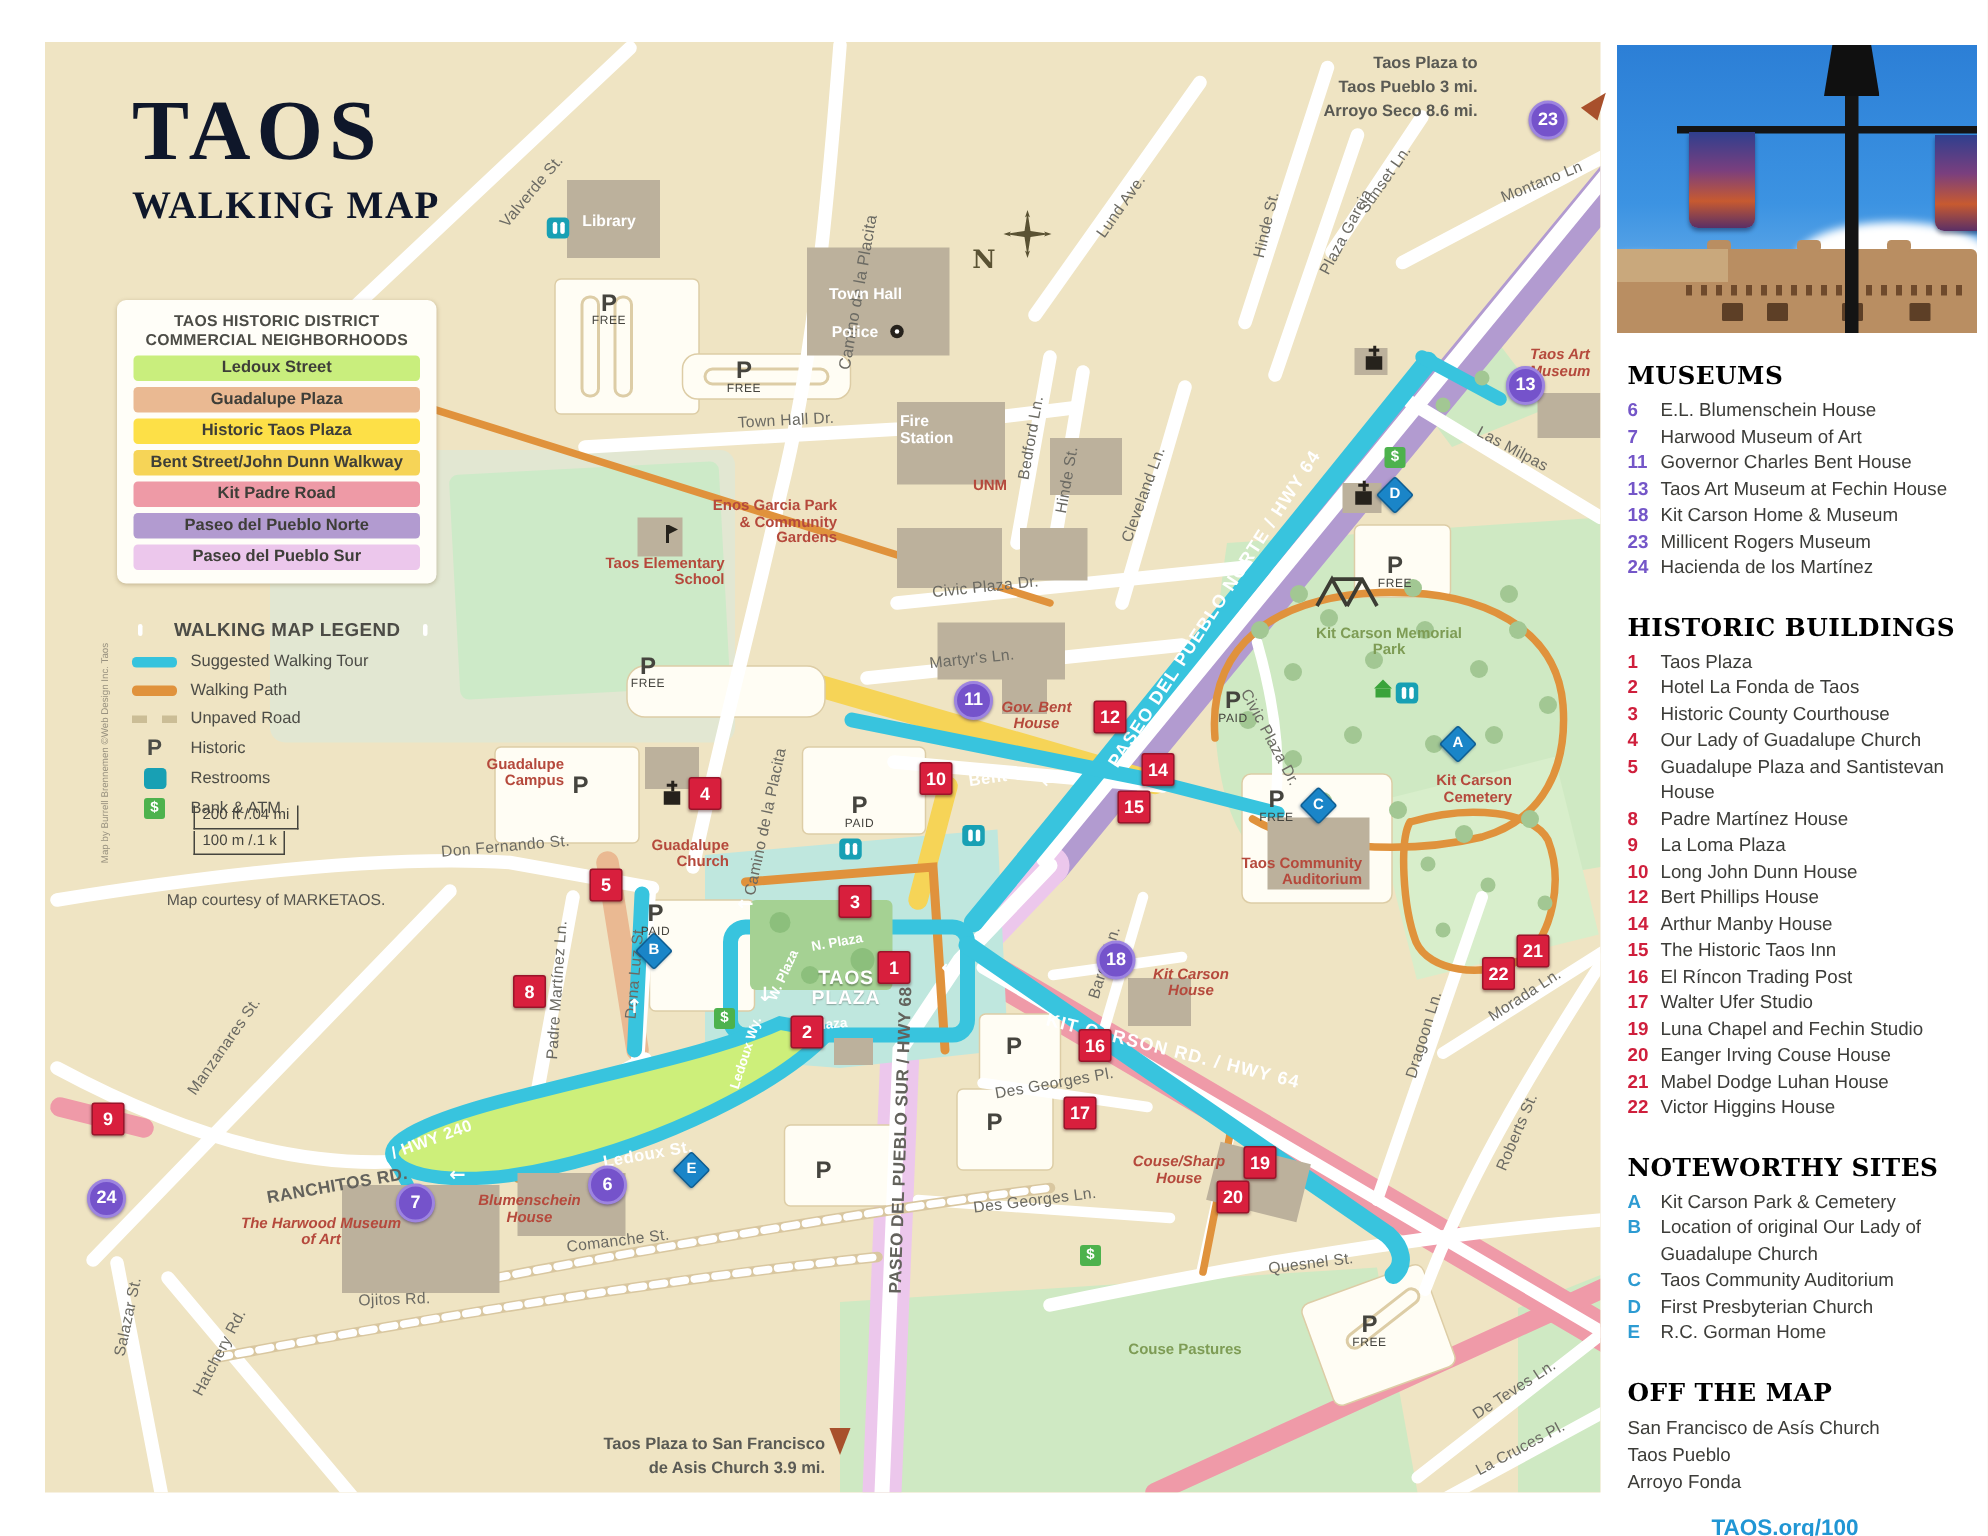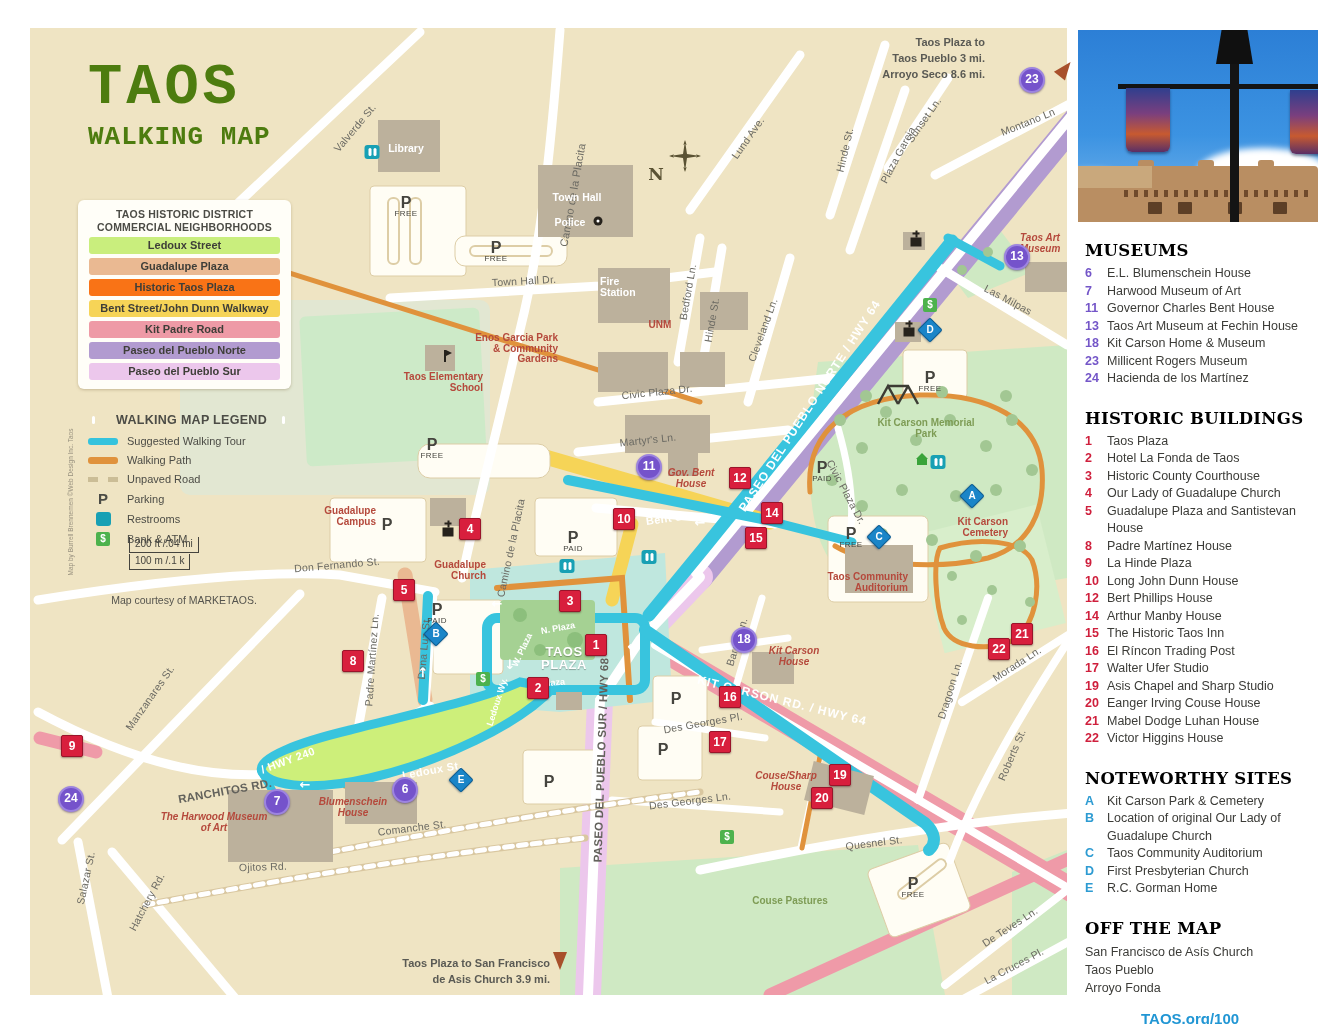--- a/index.html
+++ b/index.html
@@ -43,21 +43,21 @@
   .ch:after{content:"";position:absolute;left:2px;top:-5px;width:7px;height:2px;background:#26221c;}
   .flag{position:absolute;transform:translate(-50%,-50%);width:2px;height:12px;background:#26221c;}
   .flag:before{content:"";position:absolute;left:2px;top:0;border-top:3px solid transparent;border-bottom:3px solid transparent;border-left:6px solid #26221c;}
   .home{position:absolute;transform:translate(-50%,-50%);width:10px;height:6px;background:#3aa33a;}
   .home:before{content:"";position:absolute;left:-1px;top:-6px;border-left:6px solid transparent;border-right:6px solid transparent;border-bottom:6px solid #3aa33a;}
   .ar{position:absolute;transform:translate(-50%,-50%);color:#fff;font:700 13px/13px "DejaVu Sans",sans-serif;}
   .tri{position:absolute;width:0;height:0;border-left:7px solid transparent;border-right:7px solid transparent;border-bottom:18px solid #a8502c;}
   .badge{position:absolute;transform:translate(-50%,-50%);width:9px;height:9px;border-radius:50%;background:#26221c;}
   .badge:before{content:"";position:absolute;left:3px;top:3px;width:3px;height:3px;border-radius:50%;background:#fff;}
   
-  .bigtitle{position:absolute;left:88px;top:58px;color:#4d7c0f;font-family:Liberation Mono, monospace;}
+  .bigtitle{position:absolute;left:88px;top:58px;color:#0f172a;font-family:Liberation Serif, serif;}
   .bigtitle .t1{font-size:57px;font-weight:700;letter-spacing:4px;line-height:60px;}
   .bigtitle .t2{font-size:26px;font-weight:700;letter-spacing:1px;line-height:30px;margin-top:4px;}
   .dlegend{position:absolute;left:78px;top:200px;width:213px;background:#fffef8;border-radius:6px;
       box-shadow:0 1px 3px rgba(120,100,60,.35);padding:8px 0 9px;}
   .dlegend .hdr{font:700 10.5px/12.5px "Liberation Sans",sans-serif;color:#4c4c46;text-align:center;letter-spacing:.2px;}
   .band{height:17px;margin:4px 11px 0;border-radius:3px;font:700 11px/17px "Liberation Sans",sans-serif;
       color:#3e3e38;text-align:center;}
   .wlegend{position:absolute;left:88px;top:413px;width:200px;}
   .wlegend .wt{font:700 12.5px/14px "Liberation Sans",sans-serif;color:#4c4c46;letter-spacing:.3px;margin:0 0 8px 28px;}
   .wrow{display:flex;align-items:center;margin-bottom:6px;}
@@ -282,21 +282,21 @@
   <div class="bigtitle">
     <div class="t1">TAOS</div>
     <div class="t2">WALKING MAP</div>
   </div>
 
   <div class="dlegend">
     <div class="hdr">TAOS HISTORIC DISTRICT</div>
     <div class="hdr">COMMERCIAL NEIGHBORHOODS</div>
     <div class="band" style="background:#c9ee7d">Ledoux Street</div>
     <div class="band" style="background:#eab992">Guadalupe Plaza</div>
-    <div class="band" style="background:#f97316">Historic Taos Plaza</div>
+    <div class="band" style="background:#fde047">Historic Taos Plaza</div>
     <div class="band" style="background:#f6d457">Bent Street/John Dunn Walkway</div>
     <div class="band" style="background:#ee9aa6">Kit Padre Road</div>
     <div class="band" style="background:#b29bd0">Paseo del Pueblo Norte</div>
     <div class="band" style="background:#ecc7ec">Paseo del Pueblo Sur</div>
   </div>
 
   <div class="wlegend">
     <div class="wt">WALKING MAP LEGEND</div>
     <div class="wrow">
       <span class="sw">
@@ -313,21 +313,21 @@
     <div class="wrow">
       <span class="sw">
           <span class="dash"></span>
         </span>
       <span class="wl">Unpaved Road</span>
     </div>
     <div class="wrow">
       <span class="sw">
           <span class="Pch">P</span>
         </span>
-      <span class="wl">Parking</span>
+      <span class="wl">Historic</span>
     </div>
     <div class="wrow">
       <span class="sw">
           <span class="wc wc2"></span>
         </span>
       <span class="wl">Restrooms</span>
     </div>
     <div class="wrow">
       <span class="sw">
           <span class="bank" style="position:static;transform:none">$</span>
@@ -607,21 +607,21 @@
     <div class="srow">
         <span class="n re">5</span>
         <span style="width:195px">Guadalupe Plaza and Santistevan House</span>
       </div>
     <div class="srow">
         <span class="n re">8</span>
         <span>Padre Martínez House</span>
       </div>
     <div class="srow">
         <span class="n re">9</span>
-        <span>La Hinde Plaza</span>
+        <span>La Loma Plaza</span>
       </div>
     <div class="srow">
         <span class="n re">10</span>
         <span>Long John Dunn House</span>
       </div>
     <div class="srow">
         <span class="n re">12</span>
         <span>Bert Phillips House</span>
       </div>
     <div class="srow">
@@ -635,21 +635,21 @@
     <div class="srow">
         <span class="n re">16</span>
         <span>El Ríncon Trading Post</span>
       </div>
     <div class="srow">
         <span class="n re">17</span>
         <span>Walter Ufer Studio</span>
       </div>
     <div class="srow">
         <span class="n re">19</span>
-        <span>Asis Chapel and Sharp Studio</span>
+        <span>Luna Chapel and Fechin Studio</span>
       </div>
     <div class="srow">
         <span class="n re">20</span>
         <span>Eanger Irving Couse House</span>
       </div>
     <div class="srow">
         <span class="n re">21</span>
         <span>Mabel Dodge Luhan House</span>
       </div>
     <div class="srow">

